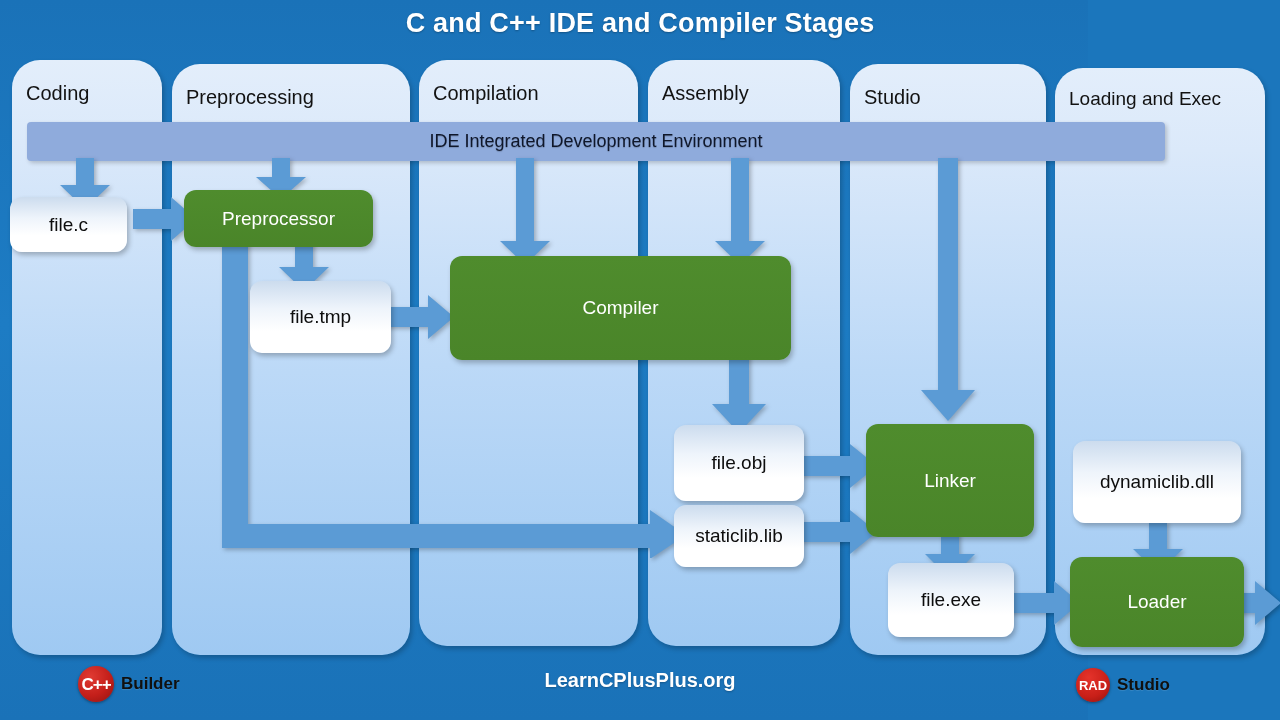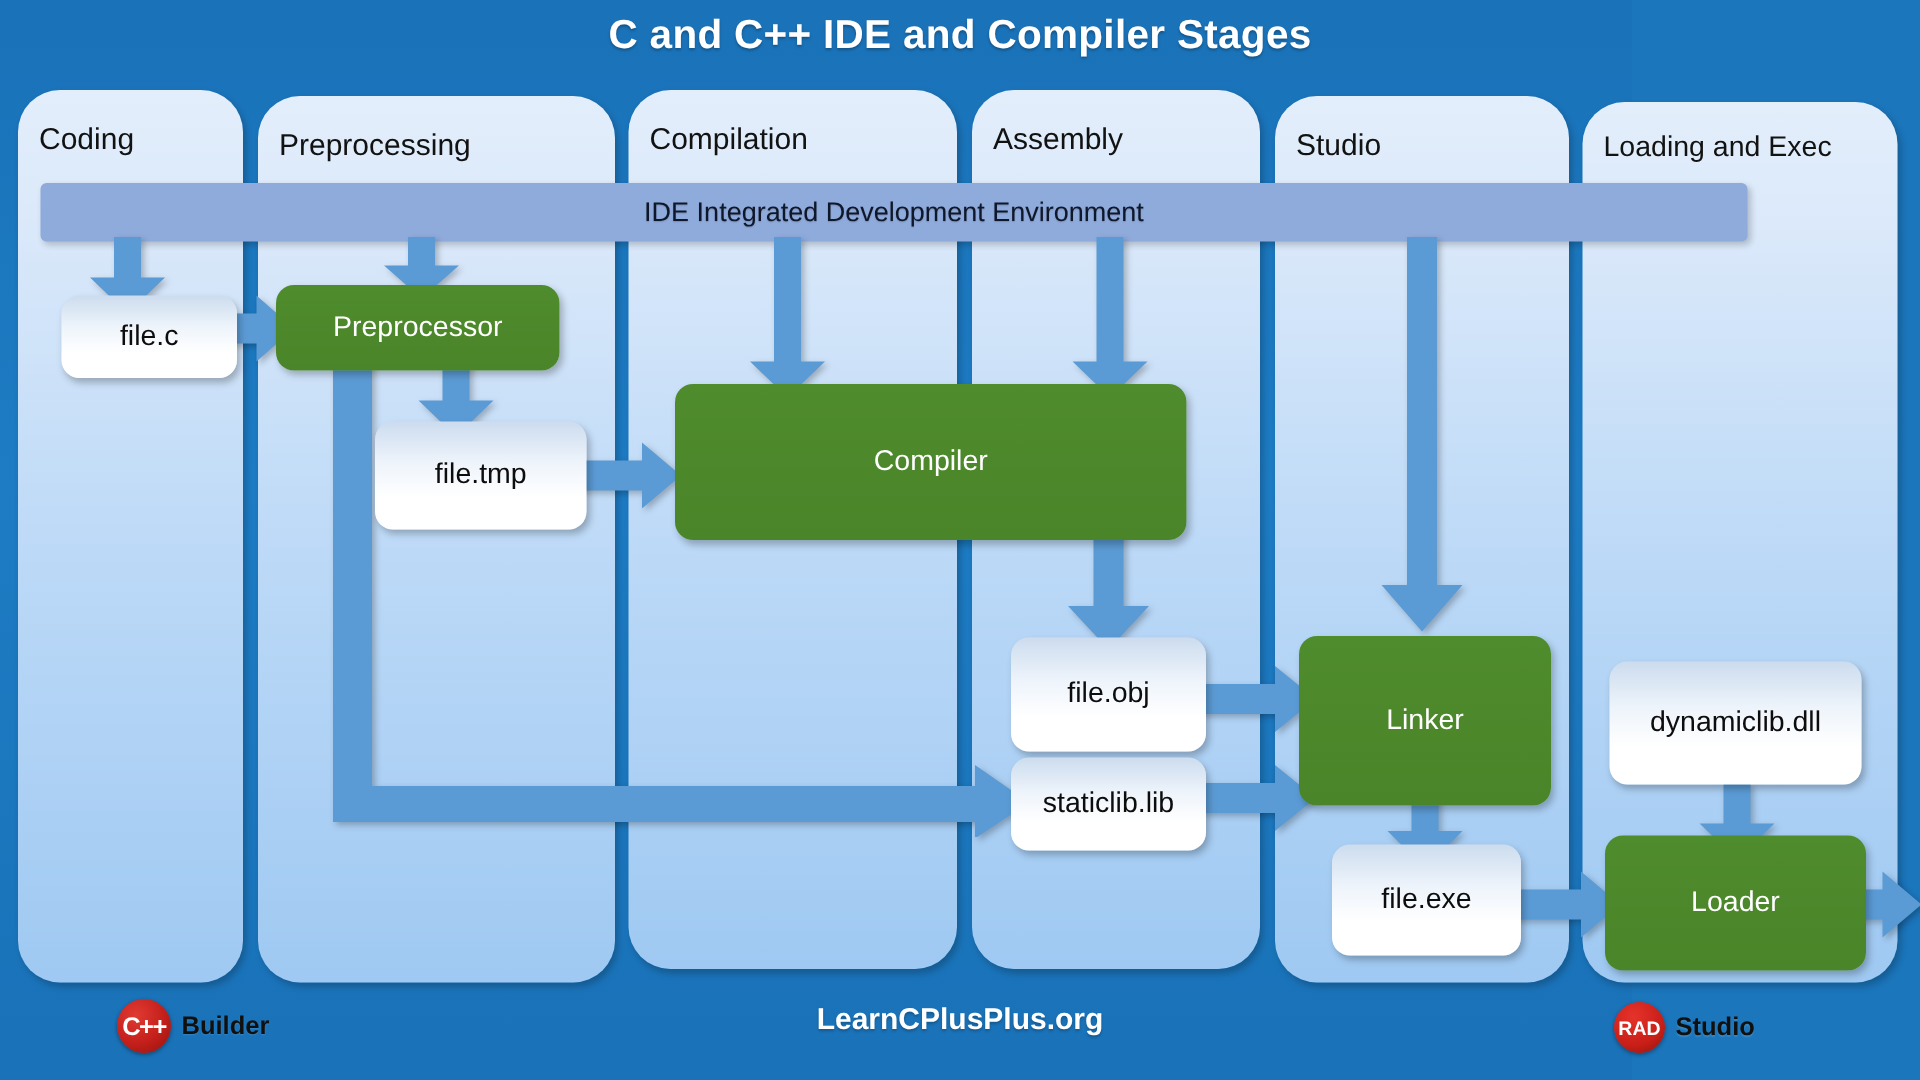--- a/index.html
+++ b/index.html
@@ -275,21 +275,21 @@
       <polygon points="19,0 37,0 37,27 53,27 28,51 3,27 19,27" fill="#5b9bd5"></polygon>
     </svg>
   </div>
 
   <div class="arrow" style="left:1222px; top:580px;">
     <svg width="60" height="46" viewBox="0 0 60 46">
       <polygon points="0,13 33,13 33,1 59,23 33,45 33,33 0,33" fill="#5b9bd5"></polygon>
     </svg>
   </div>
 
-  <div class="node file" style="left:41px; top:197px; width:117px; height:55px;">
+  <div class="node file" style="left:10px; top:197px; width:117px; height:55px;">
     <span>file.c</span>
   </div>
 
   <div class="node proc" style="left:184px; top:190px; width:189px; height:57px;">
     <span>Preprocessor</span>
   </div>
 
   <div class="node file" style="left:250px; top:281px; width:141px; height:72px;">
     <span>file.tmp</span>
   </div>

